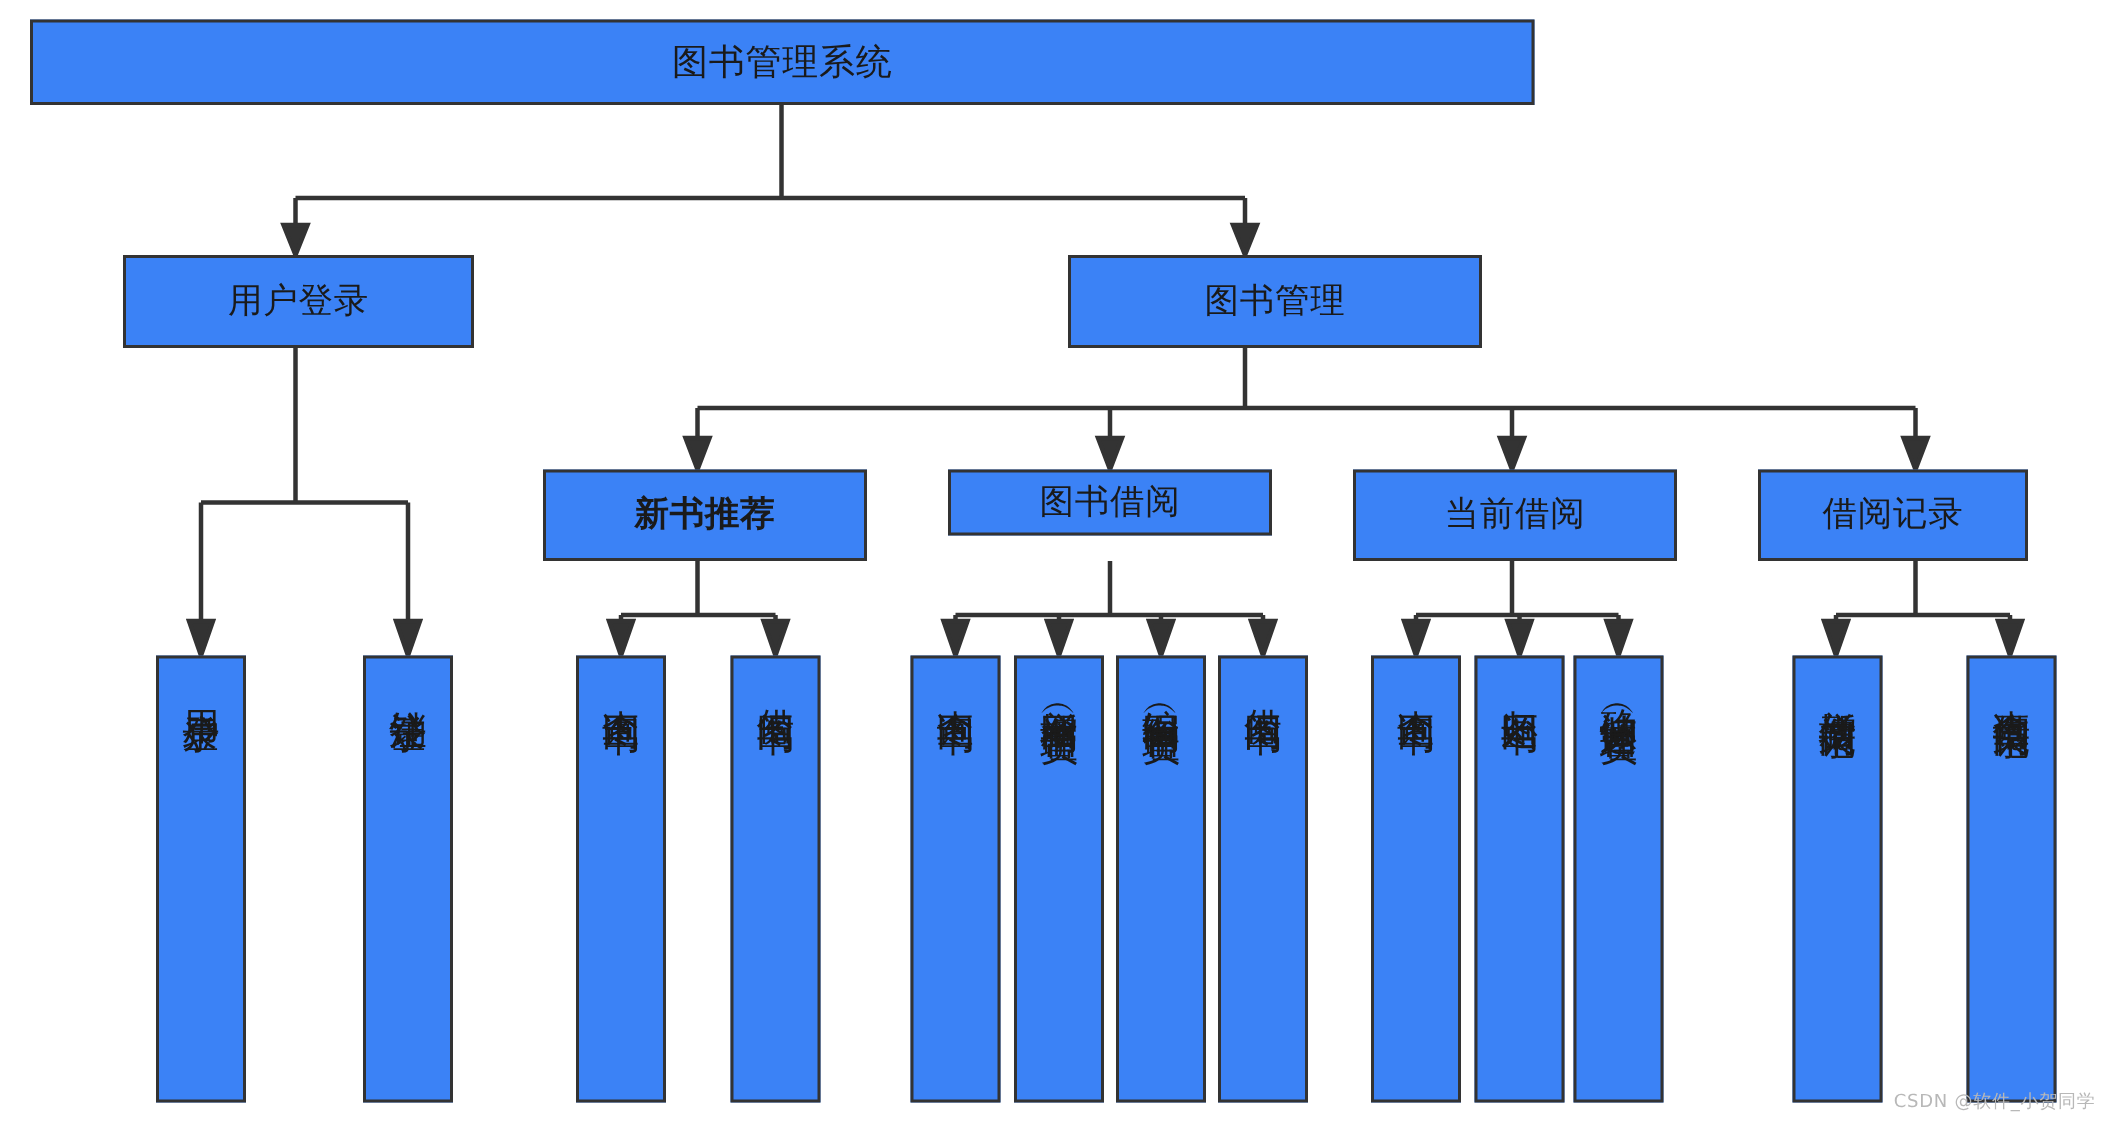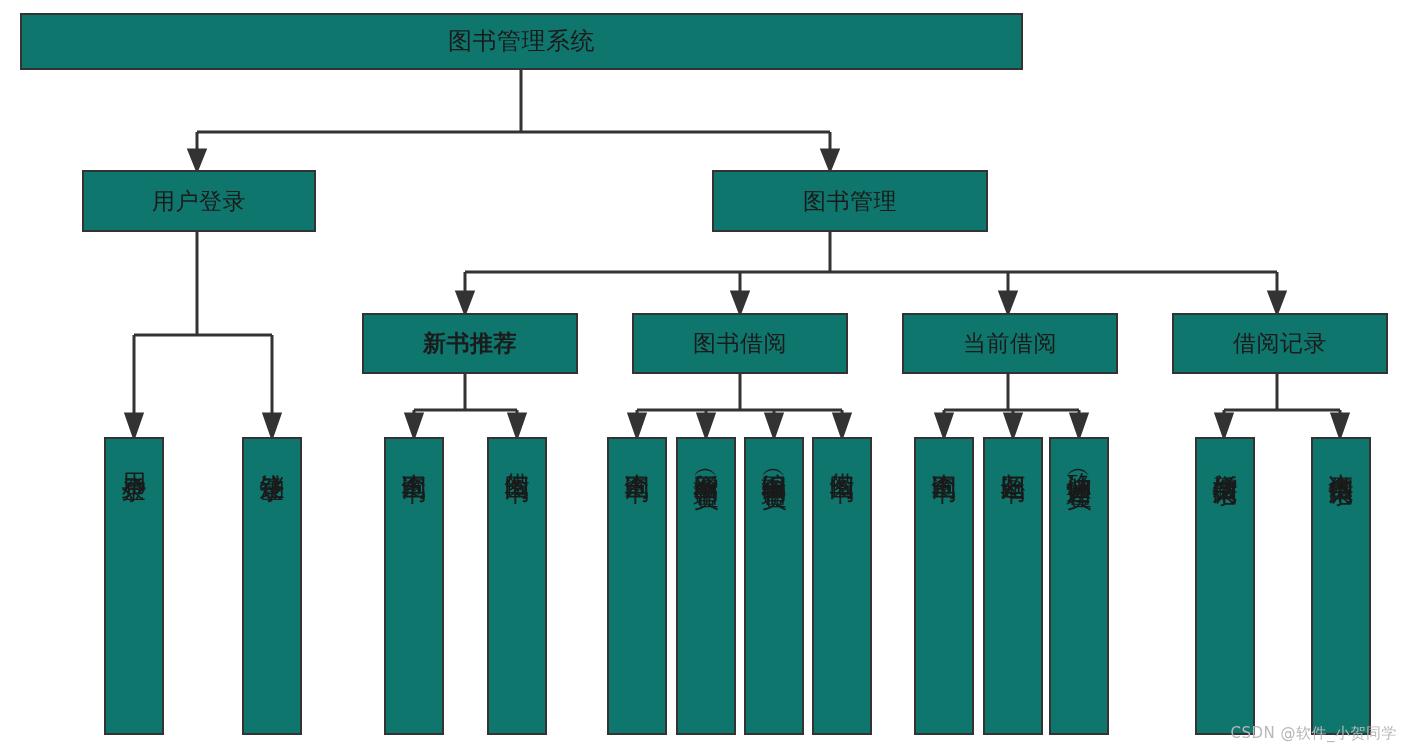--- a/index.html
+++ b/index.html
@@ -24,21 +24,21 @@
     position: absolute;
     left: 0;
     top: 0;
     width: 1405px;
     height: 747px;
     pointer-events: none;
   }
   .node {
     position: absolute;
     box-sizing: border-box;
-    background: #0f766e;
+    background: #3b82f6;
     border: 2px solid #333333;
     display: flex;
     align-items: center;
     justify-content: center;
     z-index: 2;
   }
   .node .label {
     color: #1a1a1a;
     line-height: 1.06;
     letter-spacing: 0.5px;
@@ -61,21 +61,21 @@
     text-orientation: upright;
     font-size: 25px;
     line-height: 1.0;
     letter-spacing: 2px;
     white-space: nowrap;
   }
   .watermark {
     position: absolute;
     right: 8px;
     bottom: 4px;
-    font-size: 15px;
+    font-size: 12px;
     color: #b8b8b8;
     z-index: 5;
     white-space: nowrap;
     letter-spacing: 0.5px;
   }
 </style>
 </head>
 <body>
 
 <div id="diagram-root">
@@ -151,27 +151,27 @@
   <div class="node horizontal" style="left:82px; top:170px; width:234px; height:62px;">
     <span class="label">用户登录</span>
   </div>
   <div class="node horizontal" style="left:712px; top:170px; width:276px; height:62px;">
     <span class="label">图书管理</span>
   </div>
 
   <div class="node horizontal" style="left:362px; top:313px; width:216px; height:61px;font-weight:bold;">
     <span class="label">新书推荐</span>
   </div>
-  <div class="node horizontal" style="left:632px; top:313px; width:216px; height:61px;">
+  <div class="node horizontal" style="left:632px; top:313px; width:216px; height:44px;">
     <span class="label">图书借阅</span>
   </div>
   <div class="node horizontal" style="left:902px; top:313px; width:216px; height:61px;">
     <span class="label">当前借阅</span>
   </div>
-  <div class="node horizontal" style="left:1172px; top:313px; width:216px; height:61px;">
+  <div class="node horizontal" style="left:1172px; top:313px; width:180px; height:61px;">
     <span class="label">借阅记录</span>
   </div>
 
   <div class="node vertical" style="left:104px; top:437px; width:60px; height:298px;">
     <span class="label">用户登录</span>
   </div>
   <div class="node vertical" style="left:242px; top:437px; width:60px; height:298px;">
     <span class="label">注销登录</span>
   </div>
 

